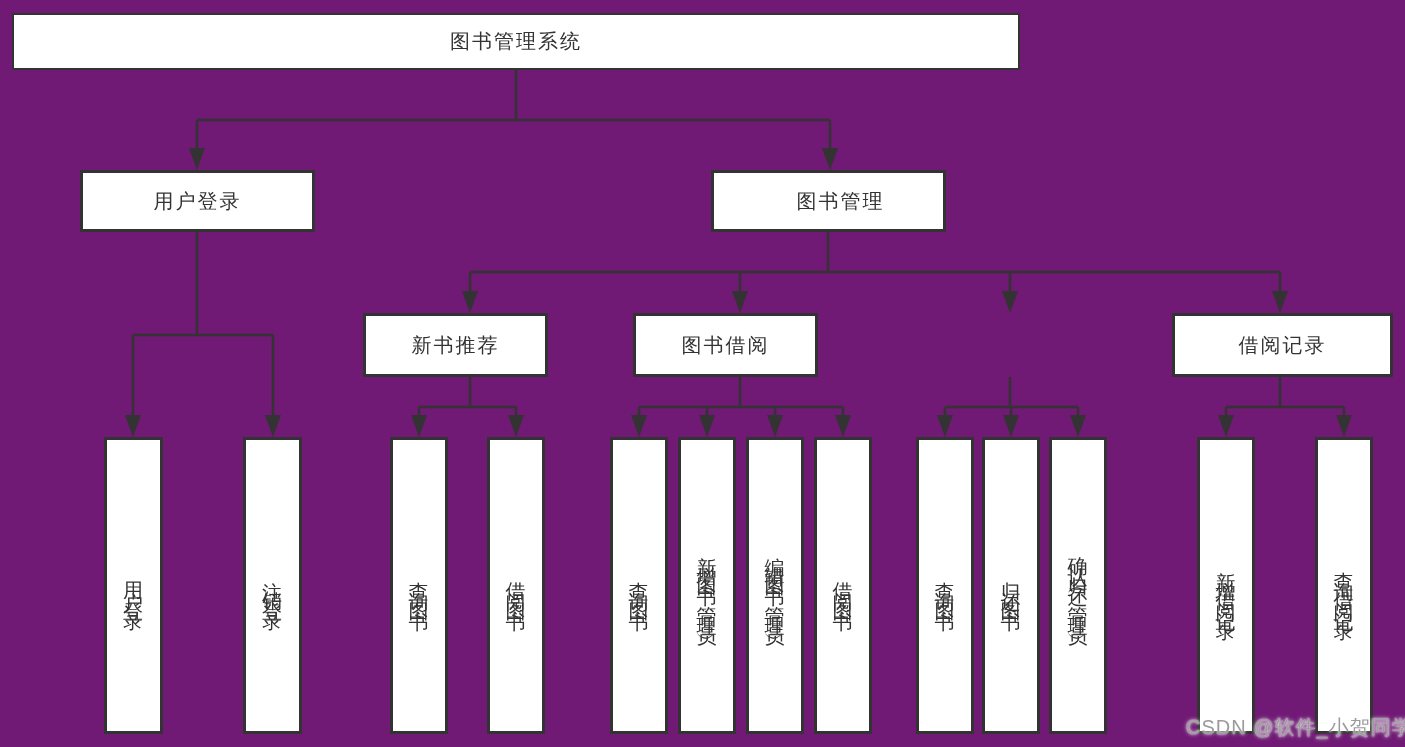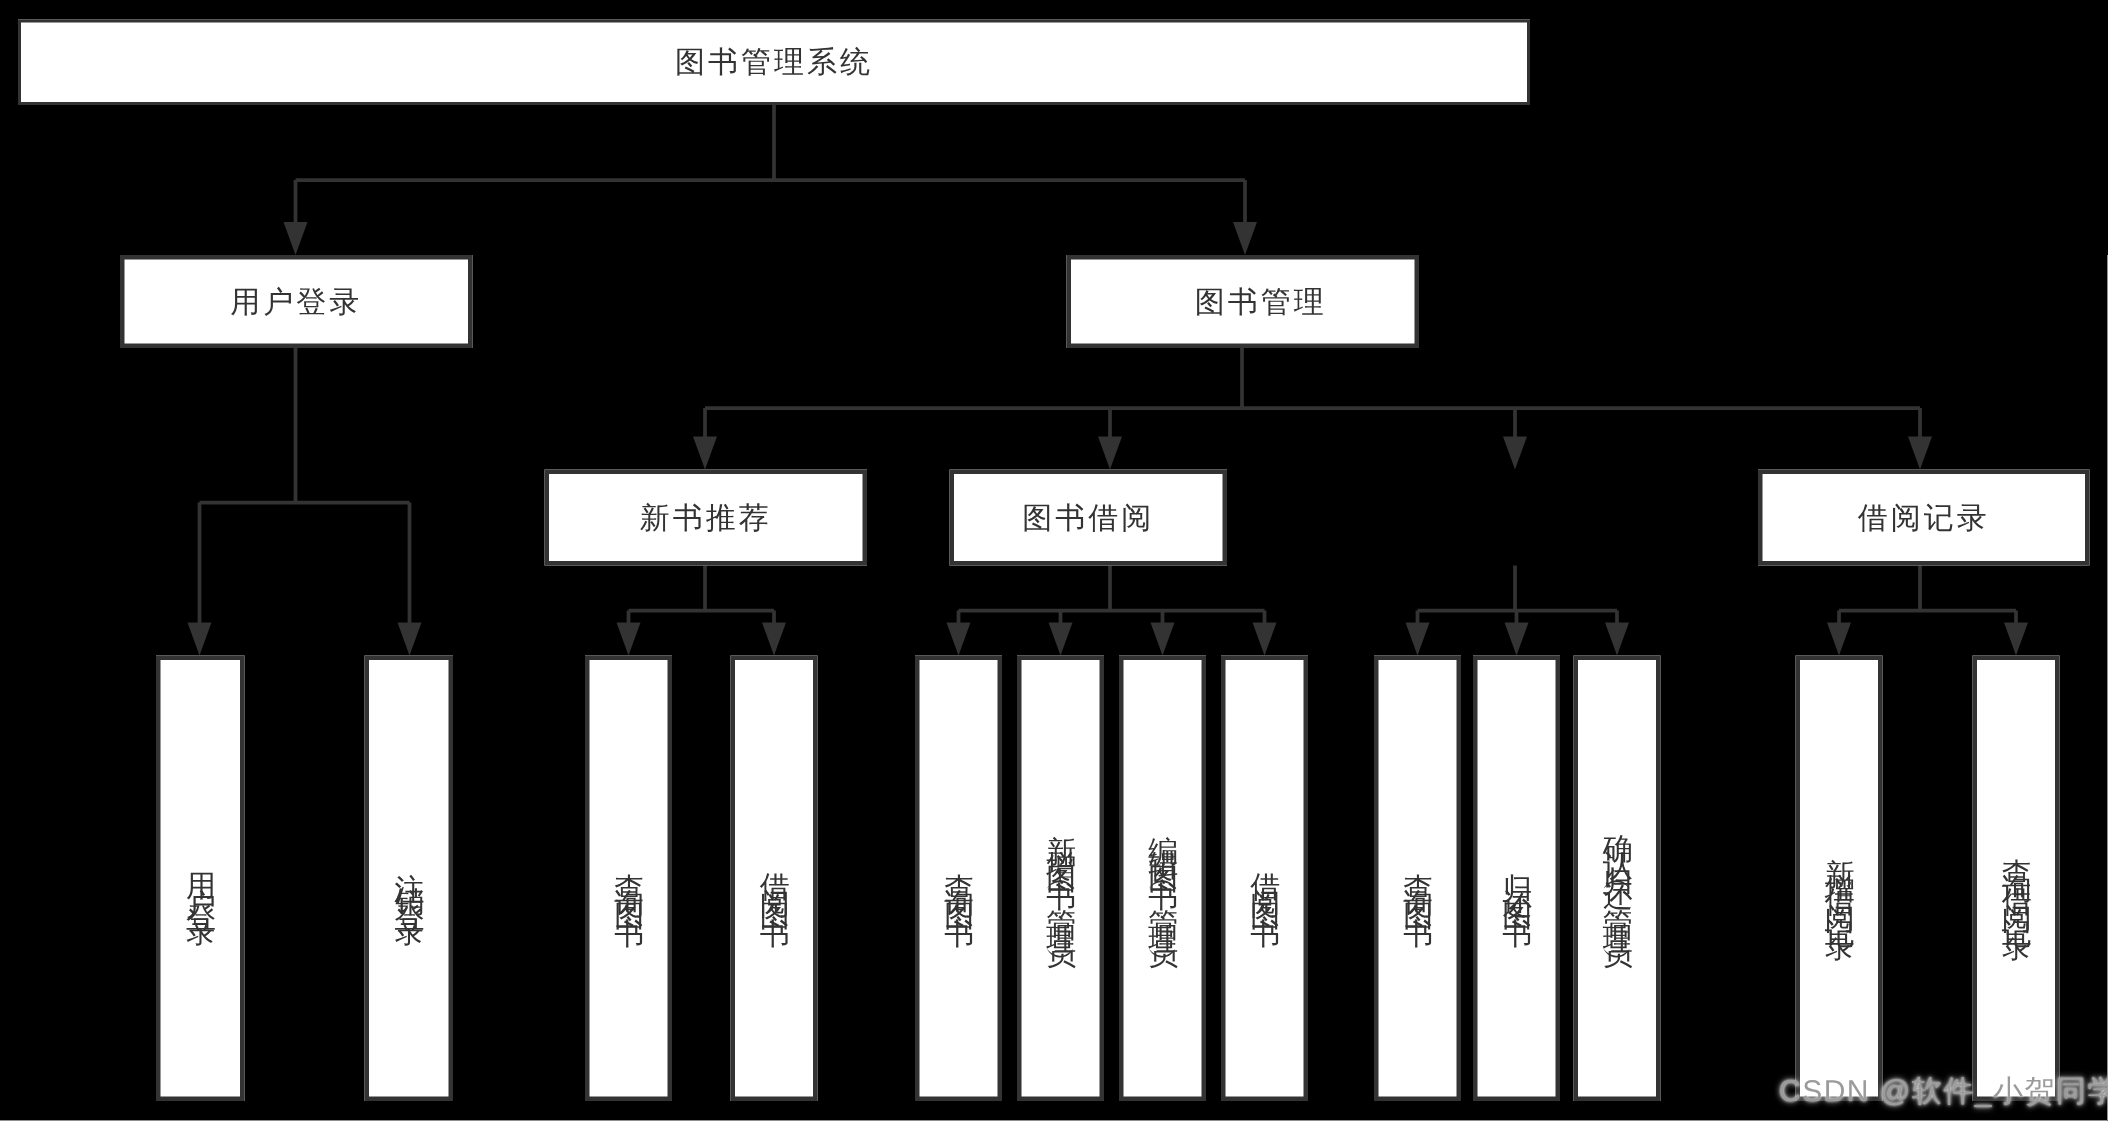--- a/index.html
+++ b/index.html
@@ -6,21 +6,21 @@
   html, body {
     margin: 0;
     padding: 0;
     background: #ffffff;
     font-family: "Liberation Sans", sans-serif;
   }
   .stage {
     position: relative;
     width: 1405px;
     height: 747px;
-    background: #000000;
+    background: #701a75;
     overflow: hidden;
   }
   .connector-layer {
     position: absolute;
     left: 0;
     top: 0;
     width: 1405px;
     height: 747px;
     pointer-events: none;
   }
@@ -102,21 +102,21 @@
       <polygon points="1218,415 1234,415 1226,437"></polygon>
       <polygon points="1336,415 1352,415 1344,437"></polygon>
     </g>
   </svg>
 
   <div class="box root" style="left:12px; top:13px; width:1008px; height:57px;">图书管理系统</div>
 
   <div class="box lvl" style="left:80px; top:170px; width:235px; height:62px;">用户登录</div>
   <div class="box lvl" style="left:711px; top:170px; width:235px; height:62px;padding-left:24px;">图书管理</div>
 
-  <div class="box lvl" style="left:363px; top:313px; width:215px; height:64px;">新书推荐</div>
+  <div class="box lvl" style="left:363px; top:313px; width:185px; height:64px;">新书推荐</div>
   <div class="box lvl" style="left:633px; top:313px; width:185px; height:64px;">图书借阅</div>
   <div class="box lvl" style="left:1172px; top:313px; width:221px; height:64px;">借阅记录</div>
 
   <div class="box leaf" style="left:104px; top:437px; width:59px; height:297px;">
     <span class="vtext">用户登录</span>
   </div>
   <div class="box leaf" style="left:243px; top:437px; width:59px; height:297px;">
     <span class="vtext">注销登录</span>
   </div>
 

